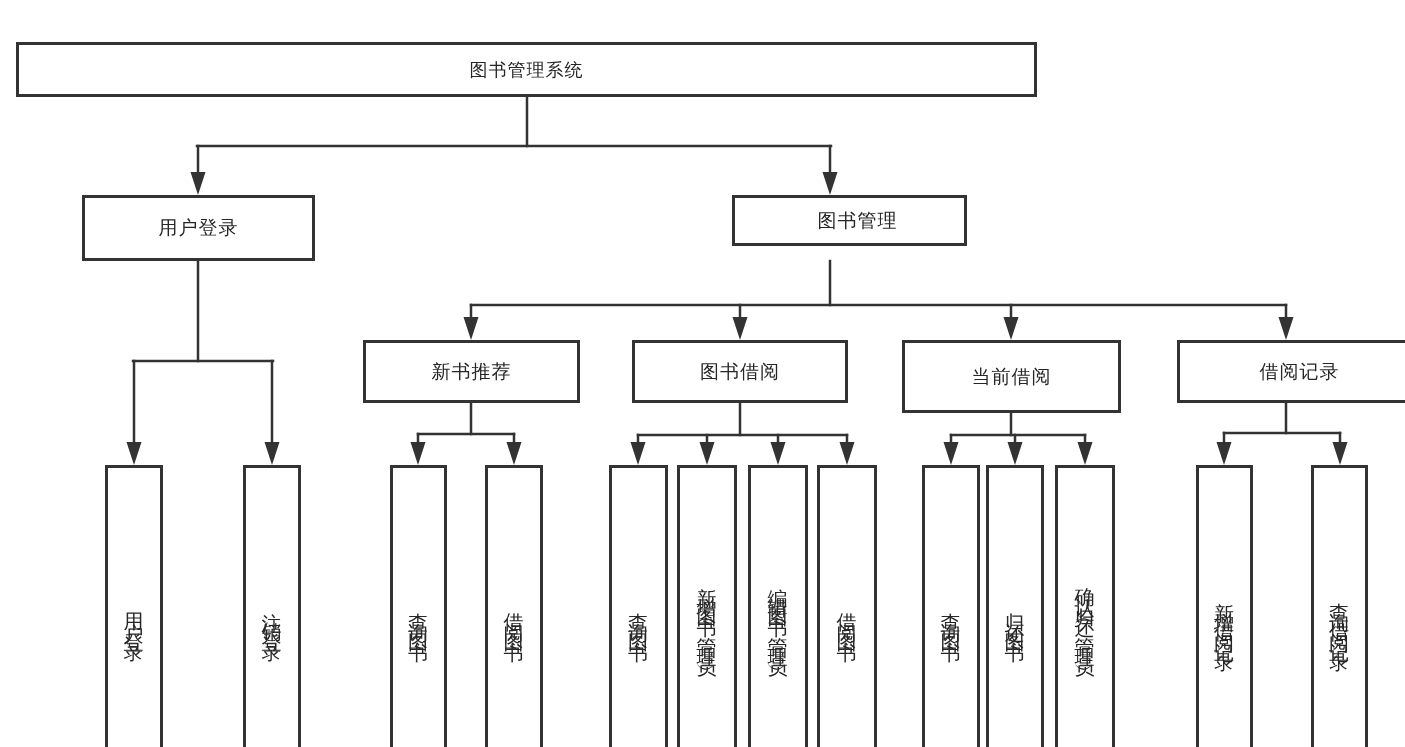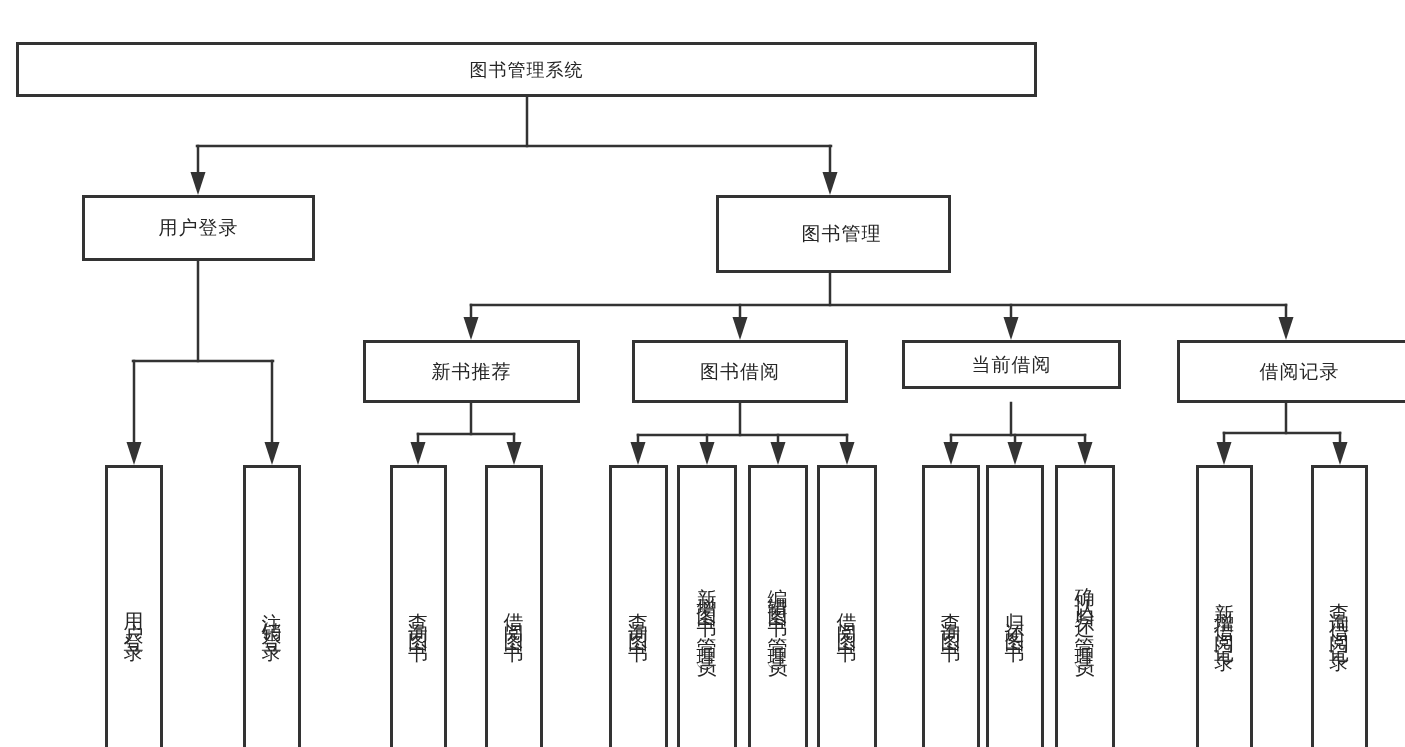--- a/index.html
+++ b/index.html
@@ -131,31 +131,31 @@
     </g>
   </svg>
 
   <div class="node root h" style="left:16px;top:14px;width:1021px;height:55px;">
     <span class="label">图书管理系统</span>
   </div>
 
   <div class="node h" style="left:82px;top:167px;width:233px;height:66px;">
     <span class="label">用户登录</span>
   </div>
-  <div class="node h" style="left:716px;top:167px;width:235px;height:78px;padding-left:16px;">
+  <div class="node h" style="left:732px;top:167px;width:235px;height:51px;padding-left:16px;">
     <span class="label">图书管理</span>
   </div>
 
   <div class="node h" style="left:363px;top:312px;width:217px;height:63px;">
     <span class="label">新书推荐</span>
   </div>
   <div class="node h" style="left:632px;top:312px;width:216px;height:63px;">
     <span class="label">图书借阅</span>
   </div>
-  <div class="node h" style="left:902px;top:312px;width:219px;height:49px;">
+  <div class="node h" style="left:902px;top:312px;width:219px;height:73px;">
     <span class="label">当前借阅</span>
   </div>
   <div class="node h" style="left:1177px;top:312px;width:245px;height:63px;">
     <span class="label">借阅记录</span>
   </div>
 
   <div class="leaf" style="left:105px;width:58px;">
     <span class="vlabel">用户登录</span>
   </div>
   <div class="leaf" style="left:243px;width:58px;">

